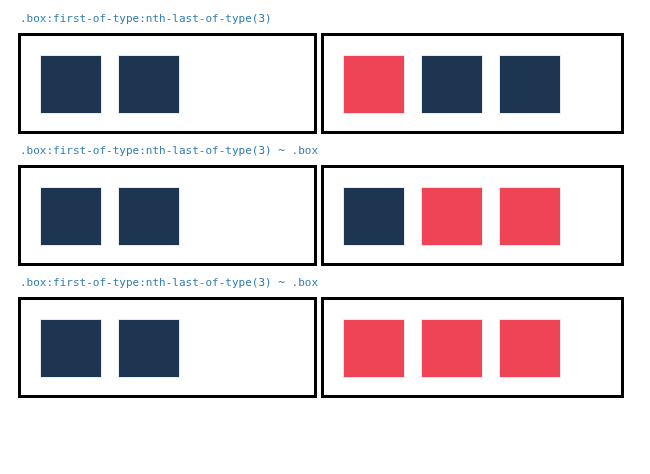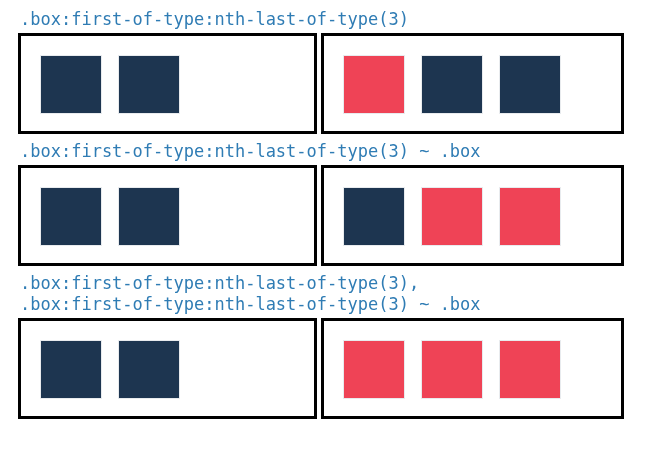--- a/index.html
+++ b/index.html
@@ -21,21 +21,21 @@
     top: 0;
     width: 650px;
     height: 474px;
     padding: 12px 18px 0 18px;
   }
   .demo-row {
     margin-bottom: 10px;
   }
   .selector-label {
     font-family: "DejaVu Sans Mono", "Liberation Mono", monospace;
-    font-size: 17px;
+    font-size: 11px;
     line-height: 14px;
     color: #2f7cb4;
     letter-spacing: 0px;
     white-space: pre;
     margin: 0 0 7px 2px;
   }
   .panels {
     display: flex;
     align-items: flex-start;
     gap: 4px;
@@ -90,21 +90,20 @@
       </div>
       <div class="panel panel-right" style="border-color: rgb(0, 0, 0);">
         <div class="box box-default" style="background: rgb(29, 53, 80); border-color: rgb(232, 235, 238);"></div>
         <div class="box box-highlight" style="background: rgb(239, 67, 86); border-color: rgb(232, 235, 238);"></div>
         <div class="box box-highlight" style="background: rgb(239, 67, 86); border-color: rgb(232, 235, 238);"></div>
       </div>
     </div>
   </div>
 
   <div class="demo-row row-3">
-    <div class="selector-label" style="color: rgb(47, 124, 180);">.box:first-of-type:nth-last-of-type(3),</div>
     <div class="selector-label" style="color: rgb(47, 124, 180);">.box:first-of-type:nth-last-of-type(3) ~ .box</div>
     <div class="panels">
       <div class="panel panel-left" style="border-color: rgb(0, 0, 0);">
         <div class="box box-default" style="background: rgb(29, 53, 80); border-color: rgb(232, 235, 238);"></div>
         <div class="box box-default" style="background: rgb(29, 53, 80); border-color: rgb(232, 235, 238);"></div>
       </div>
       <div class="panel panel-right" style="border-color: rgb(0, 0, 0);">
         <div class="box box-highlight" style="background: rgb(239, 67, 86); border-color: rgb(232, 235, 238);"></div>
         <div class="box box-highlight" style="background: rgb(239, 67, 86); border-color: rgb(232, 235, 238);"></div>
         <div class="box box-highlight" style="background: rgb(239, 67, 86); border-color: rgb(232, 235, 238);"></div>

